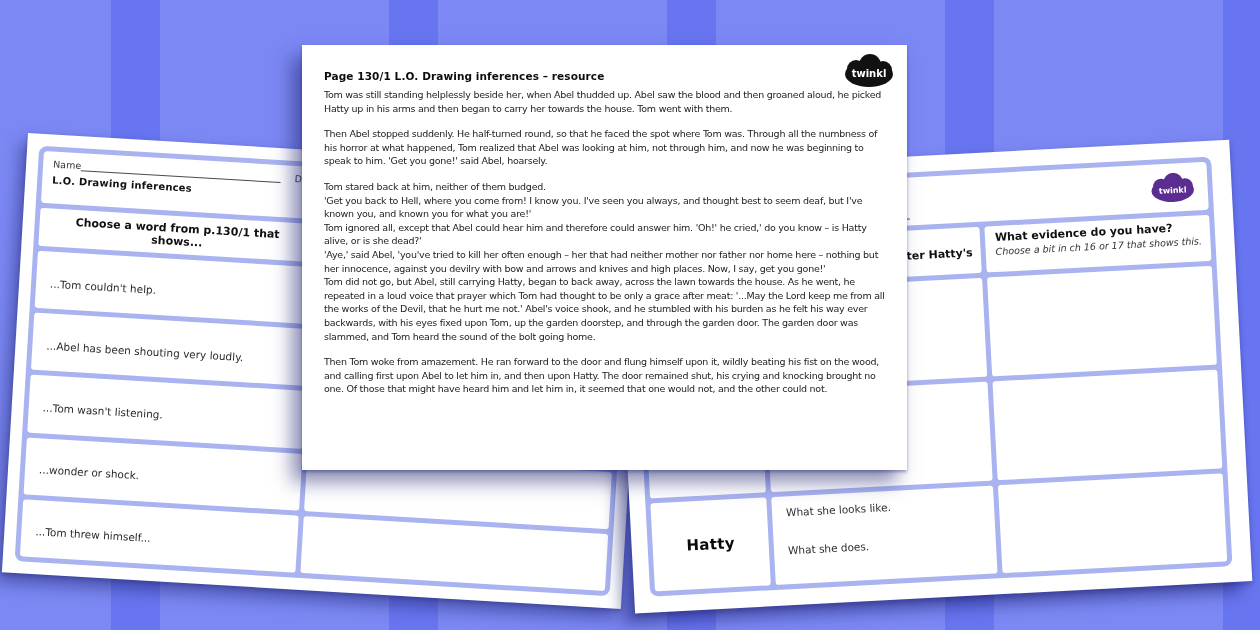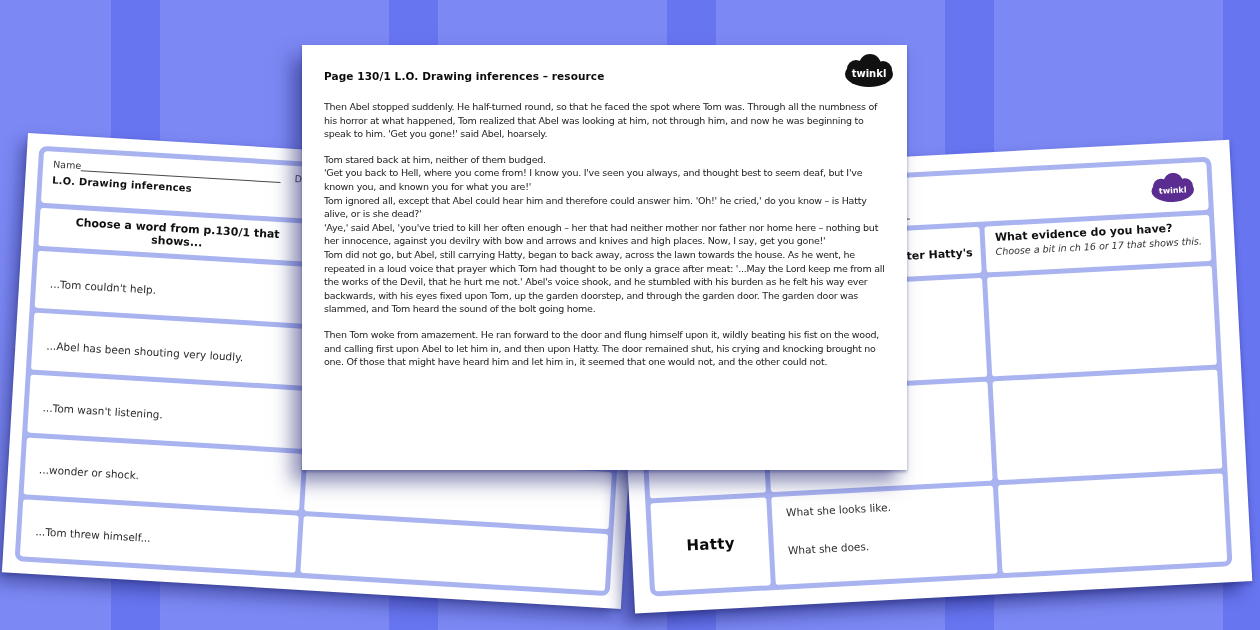--- a/index.html
+++ b/index.html
@@ -36,21 +36,21 @@
     font-size:11px; font-weight:bold; color:#101010; text-align:center; padding:0 10px; }
   .lp-prompt { display:flex; align-items:center; padding:6px 8px 0 14px;
     font-size:10.5px; color:#2b2b2b; }
 
   
   .center-page {
     left:302px; top:45px; width:605px; height:425px; z-index:3;
     box-shadow:-10px 12px 18px rgba(28,32,110,.52), 0 2px 3px rgba(28,32,110,.4);
     padding:25px 20px 0 22px;
   }
-  .cp-title { font-size:10.5px; font-weight:bold; color:#0c0c0c; margin-bottom:18px; letter-spacing:.1px; }
+  .cp-title { font-size:10.5px; font-weight:bold; color:#0c0c0c; margin-bottom:6px; letter-spacing:.1px; }
   .para { font-size:9.5px; line-height:13.6px; letter-spacing:-.25px; color:#222;
     white-space:pre-line; margin-bottom:12px; max-width:567px; }
   .cp-logo { position:absolute; top:9px; right:12px; }
 
   
   .right-page {
     left:612px; top:172px; width:618px; height:442px;
     transform:rotate(-3deg); transform-origin:0 0; z-index:2;
     box-shadow:-12px 10px 16px rgba(28,32,110,.55), 0 3px 5px rgba(28,32,110,.35);
     padding:16px 19px 16px 16px;
@@ -153,20 +153,21 @@
     <span class="cp-logo">
       <svg width="52" height="36" viewBox="0 0 52 36">
         <ellipse cx="26" cy="20" rx="24" ry="13" fill="#111111"></ellipse>
         <circle cx="13" cy="15" r="9" fill="#111111"></circle>
         <circle cx="27" cy="11" r="11" fill="#111111"></circle>
         <circle cx="40" cy="16" r="9" fill="#111111"></circle>
         <text x="26" y="23" text-anchor="middle" font-size="10" font-weight="bold" fill="#ffffff">twinkl</text>
       </svg>
     </span>
     <div class="cp-title">Page 130/1 L.O. Drawing inferences – resource</div>
+    <div class="para">Tom was still standing helplessly beside her, when Abel thudded up.  Abel saw the blood and then groaned aloud, he picked Hatty up in his arms and then began to carry her towards the house.  Tom went with them.</div>
     <div class="para">Then Abel stopped suddenly.  He half-turned round, so that he faced the spot where Tom was.  Through all the numbness of his horror at what happened, Tom realized that Abel was looking at him, not through him, and now he was beginning to speak to him.  'Get you gone!' said Abel, hoarsely.</div>
     <div class="para">Tom stared back at him, neither of them budged.
 'Get you back to Hell, where you come from!  I know you.  I've seen you always, and thought best to seem deaf, but I've known you, and known you for what you are!'
 Tom ignored all, except that Abel could hear him and therefore could answer him.  'Oh!' he cried,' do you know – is Hatty alive, or is she dead?'
 'Aye,' said Abel, 'you've tried to kill her often enough – her that had neither mother nor father nor home here – nothing but her innocence, against you devilry with bow and arrows and knives and high places.  Now, I say, get you gone!'
 Tom did not go, but Abel, still carrying Hatty, began to back away, across the lawn towards the house.  As he went, he repeated in a loud voice that prayer which Tom had thought to be only a grace after meat: '...May the Lord keep me from all the works of the Devil, that he hurt me not.'  Abel's voice shook, and he stumbled with his burden as he felt his way ever backwards, with his eyes fixed upon Tom, up the garden doorstep, and through the garden door.  The garden door was slammed, and Tom heard the sound of the bolt going home.</div>
     <div class="para">Then Tom woke from amazement.  He ran forward to the door and flung himself upon it, wildly beating his fist on the wood, and calling first upon Abel to let him in, and then upon Hatty.  The door remained shut, his crying and knocking brought no one.  Of those that might have heard him and let him in, it seemed that one would not, and the other could not.</div>
   </div>
 
 </div>

